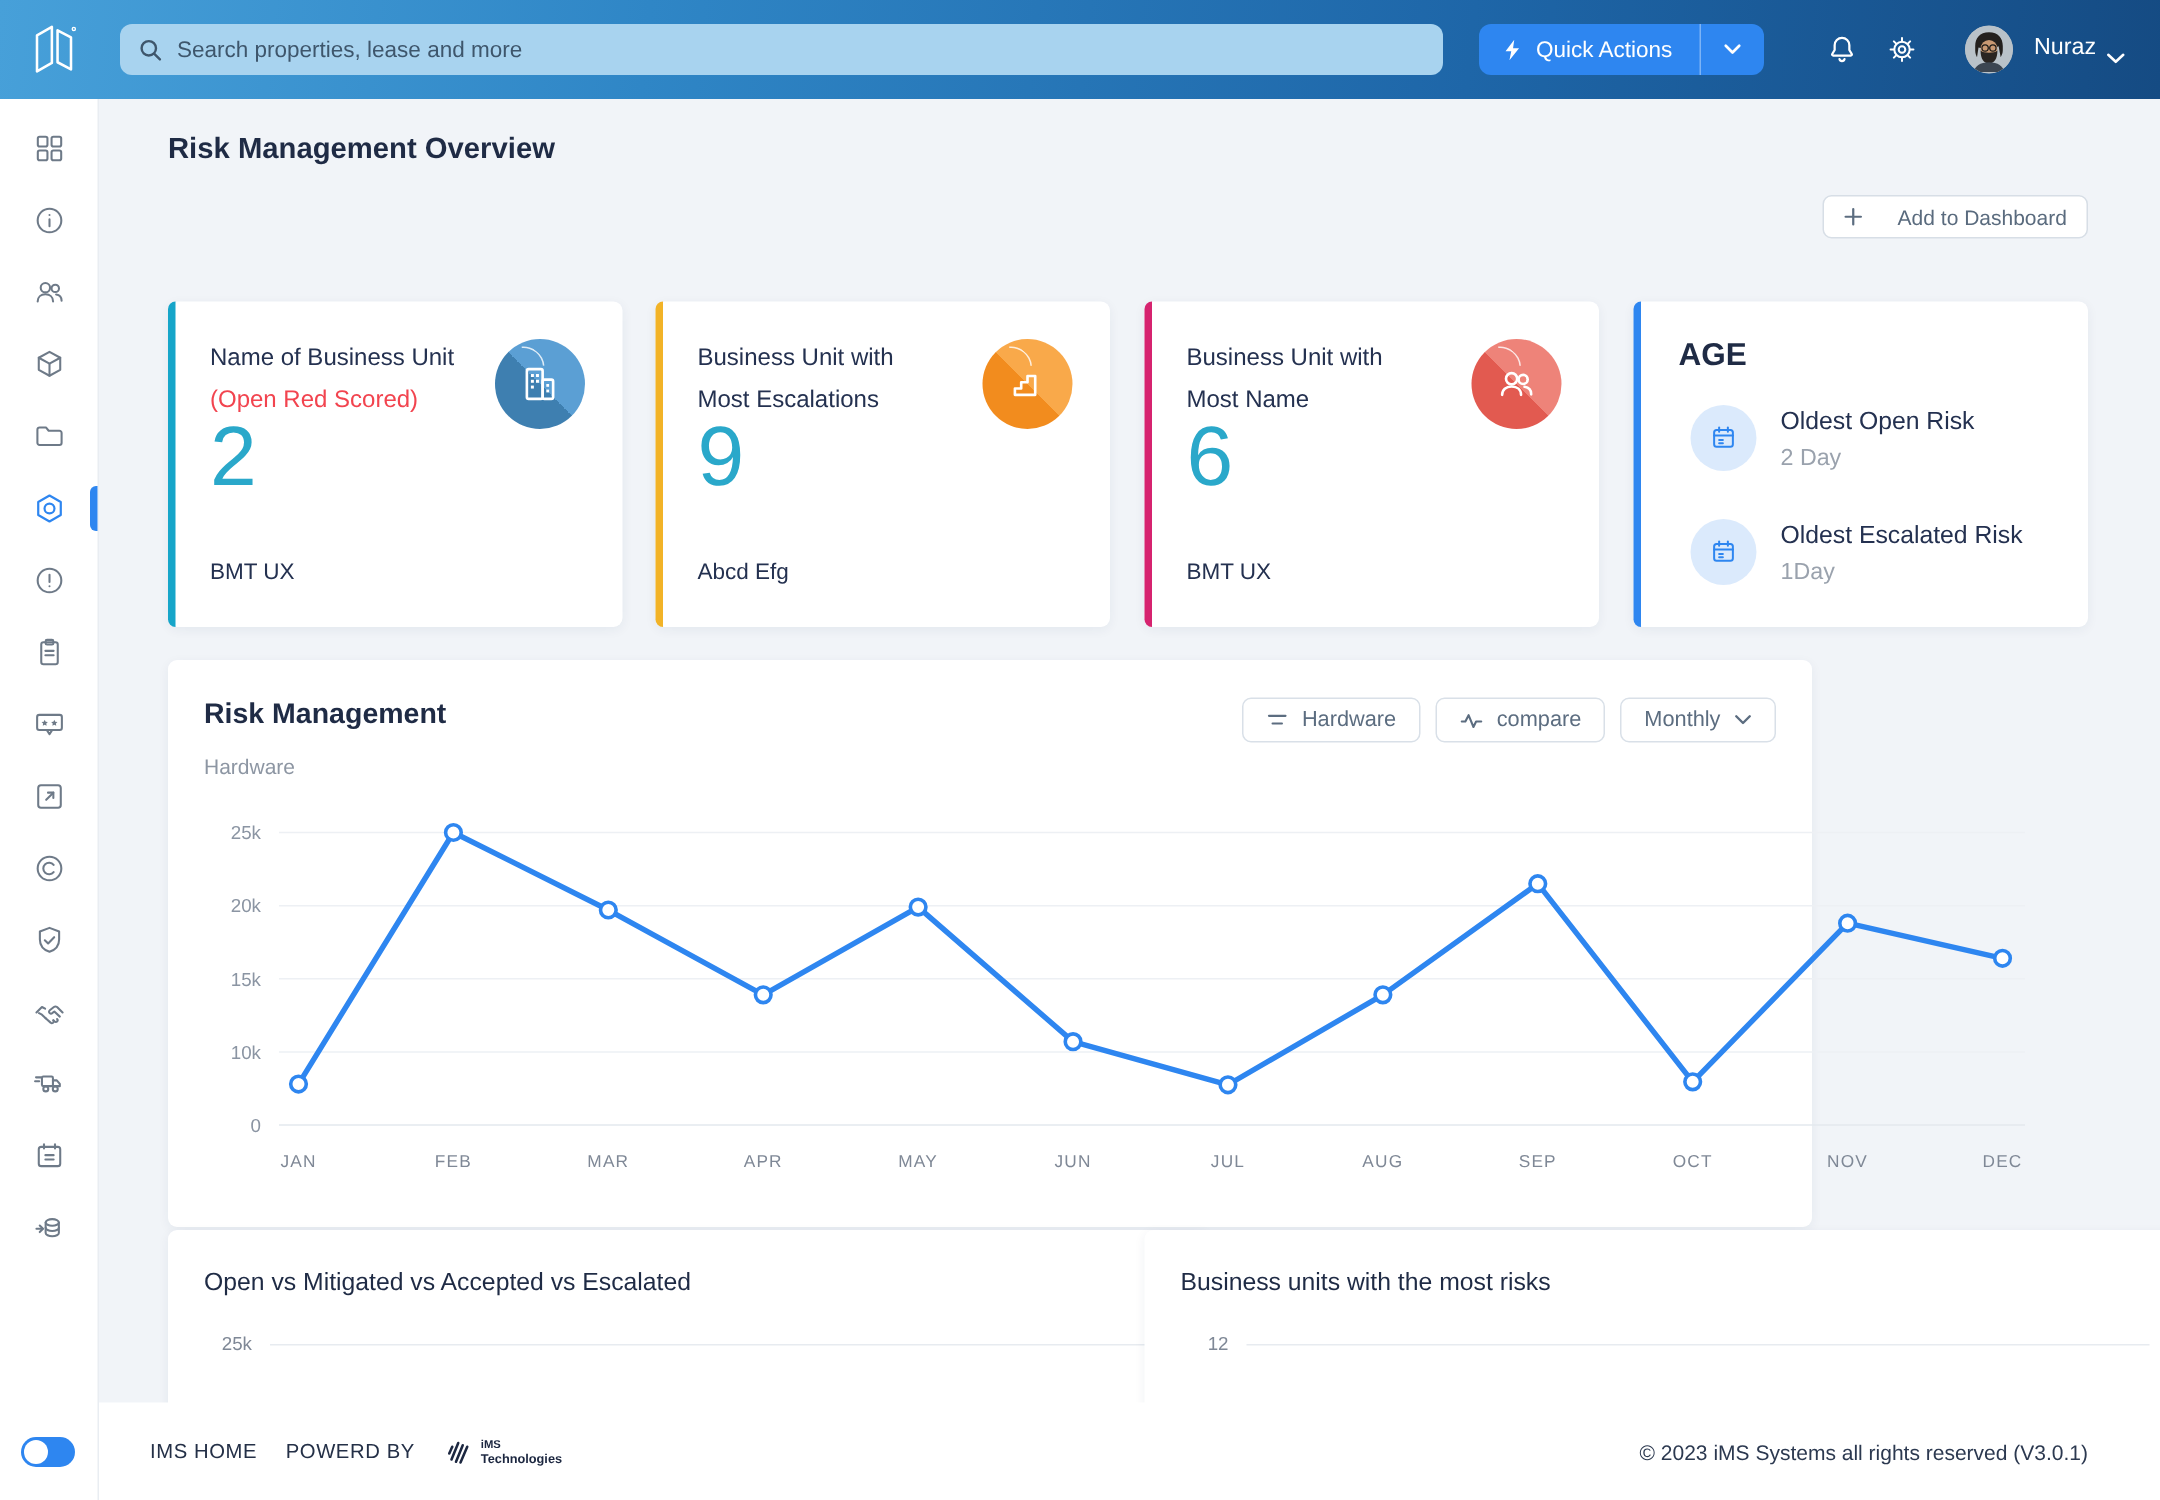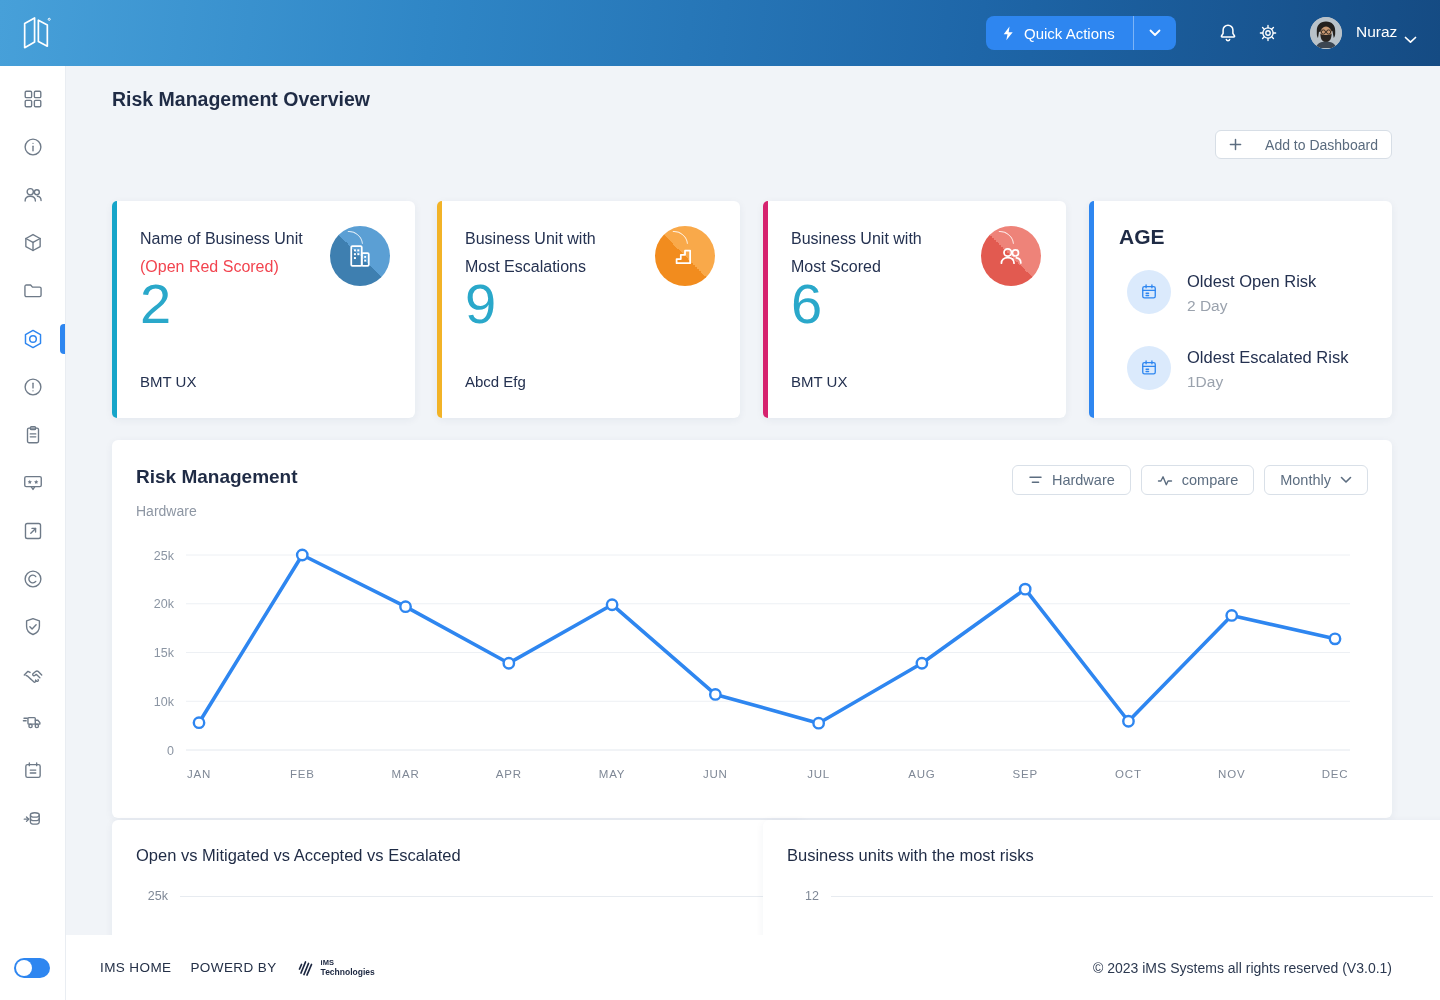--- a/index.html
+++ b/index.html
@@ -62,21 +62,21 @@
 
   .age-card { left:1089px; top:183px; width:303px; height:217px; }
   .age-title { position:absolute; left:30px; top:24px; font-size:21px; font-weight:600; color:#1f2b45; }
   .age-row { position:absolute; left:38px; display:flex; gap:16px; }
   .age-row .cal-circle { width:44px; height:44px; border-radius:50%; background:#dbeafc; display:flex; align-items:center; justify-content:center; flex:0 0 auto; }
   .cal-circle svg { width:20px; height:20px; stroke:#2e86f0; fill:none; stroke-width:1.6; stroke-linecap:round; stroke-linejoin:round; }
   .age-label { font-size:16.5px; font-weight:500; color:#243150; line-height:22px; }
   .age-value { font-size:15.5px; color:#9aa2ad; margin-top:5px; }
 
   
-  .chart-card { left:112px; top:422px; width:1280px; height:378px; }
+  .chart-card { left:112px; top:422px; width:1096px; height:378px; }
   .chart-title { position:absolute; left:24px; top:26px; font-size:19px; font-weight:600; color:#1f2b45; }
   .chart-subtitle { position:absolute; left:24px; top:63px; font-size:14px; color:#8d96a3; }
   .chart-btns { position:absolute; right:24px; top:25px; display:flex; gap:10px; }
   .chip { height:30px; background:#fff; border:1px solid #d9e0e8; border-radius:6px; display:flex; align-items:center;
     gap:9px; padding:0 15px; font-size:14.5px; color:#5c6d80; cursor:pointer; }
   .chip svg { flex:0 0 auto; }
   #risk-chart-svg { position:absolute; left:0; top:0; width:1280px; height:378px;
     font-family:"Liberation Sans","DejaVu Sans",sans-serif; }
 
   
@@ -104,20 +104,27 @@
 <div class="app">
 
   <header class="topbar">
     <div class="logo">
       <svg viewBox="0 0 36 40" width="34" height="38" fill="none" stroke="#fff" stroke-width="1.8" stroke-linejoin="round">
         <path d="M6,10 L16.5,4 V29.5 L6,35.5 Z"></path>
         <path d="M30,11.5 L20.5,6.5 V29 L30,34 Z"></path>
         <circle cx="32" cy="5.5" r="1.1" stroke-width="1"></circle>
       </svg>
     </div>
+    <div class="searchbar">
+      <svg width="17" height="17" viewBox="0 0 17 17" fill="none" stroke="#3e566c" stroke-width="1.6" stroke-linecap="round">
+        <circle cx="7.2" cy="7.2" r="4.8"></circle>
+          <line x1="10.9" y1="10.9" x2="14.6" y2="14.6"></line>
+      </svg>
+      <input type="text" placeholder="Search properties, lease and more" style="">
+    </div>
     <div class="qa-btn">
       <div class="qa-main">
         <svg width="13" height="15" viewBox="0 0 12 15">
             <path d="M7,0.5 L1.2,8.2 H5 L3.8,14.2 L10.2,6.2 H6.2 Z" fill="#fff"></path>
           </svg>
         <span>Quick Actions</span>
       </div>
       <span class="qa-divider"></span>
       <span class="qa-caret">
         <svg width="12" height="8" viewBox="0 0 12 8" fill="none" stroke="#fff" stroke-width="1.8" stroke-linecap="round" stroke-linejoin="round">
@@ -328,21 +335,21 @@
         </svg>
     </div>
     <div class="stat-value" style="color: rgb(42, 168, 202);">9</div>
     <div class="stat-unit">Abcd Efg</div>
   </section>
 
   <section class="card stat-card" style="left:763px">
     <span class="accent" style="background: rgb(214, 35, 111);"></span>
     <div class="stat-title">
       <div>Business Unit with</div>
-      <div>Most Scored</div>
+      <div>Most Name</div>
     </div>
     <div class="stat-icon" style="background: linear-gradient(225deg, rgb(238, 131, 121) 0%, rgb(238, 131, 121) 50%, rgb(226, 90, 80) 50%, rgb(226, 90, 80) 100%);">
       <svg viewBox="0 0 24 24">
           <circle cx="9.2" cy="9" r="3.2"></circle>
           <path d="M3.8,18.2 c0,-3 2.2,-4.8 5.4,-4.8 s5.4,1.8 5.4,4.8"></path>
           <circle cx="15.8" cy="9.4" r="2.6"></circle>
           <path d="M16.6,13.6 c2.4,0.3 3.8,1.9 3.8,4.3"></path>
         </svg>
     </div>
     <div class="stat-value" style="color: rgb(42, 168, 202);">6</div>

